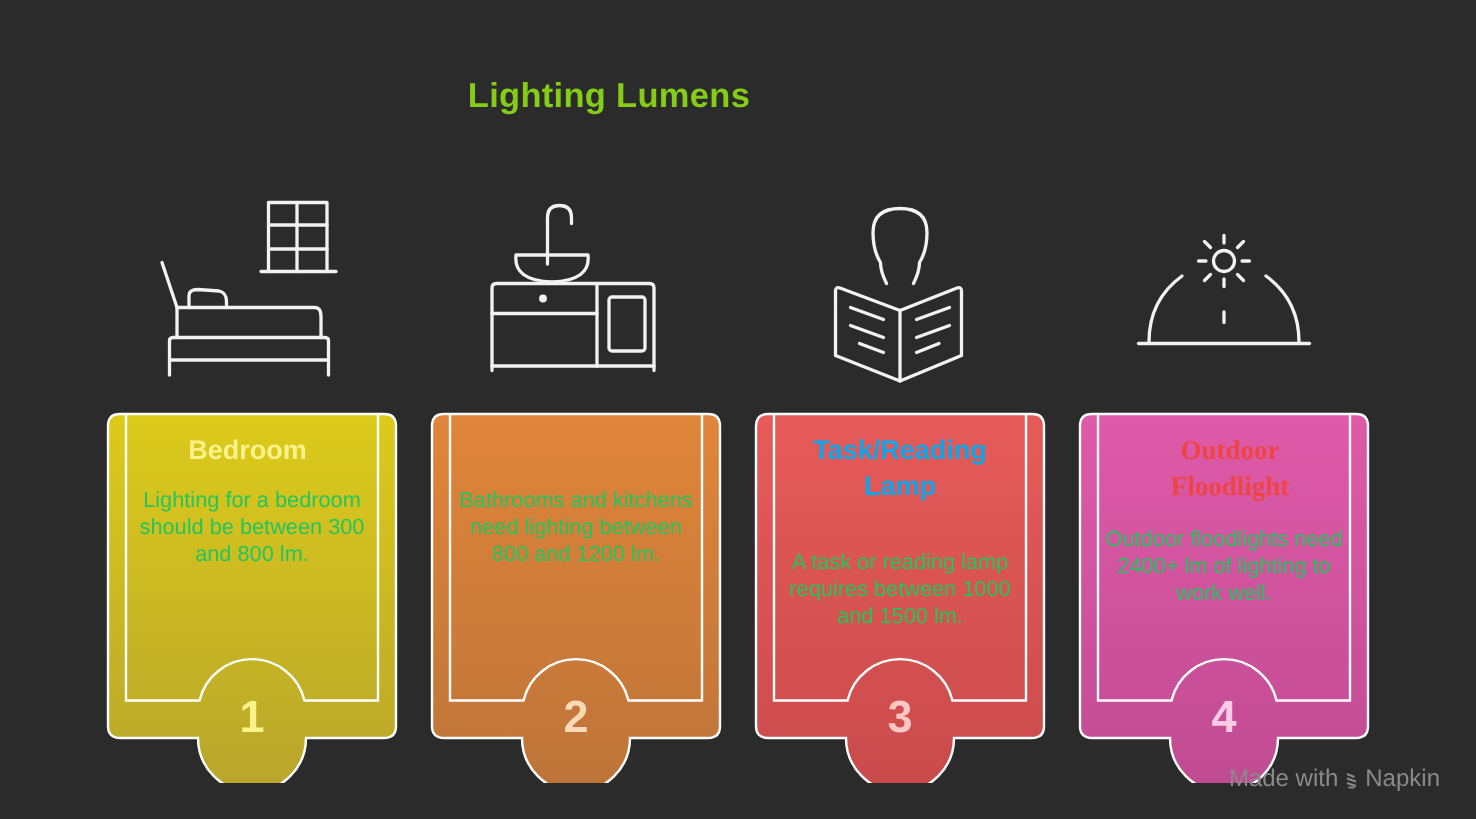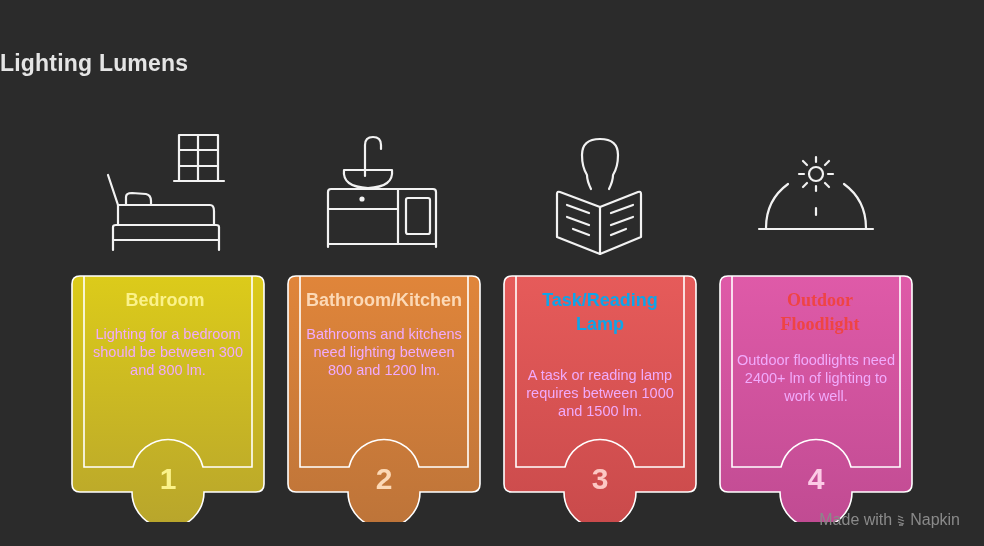--- a/index.html
+++ b/index.html
@@ -1,34 +1,34 @@
 <!DOCTYPE html>
 <html><head>
 <meta charset="utf-8">
 <style>
   html, body { margin:0; padding:0; }
   body {
     width:984px; height:546px; background:#2b2b2b; overflow:hidden;
     font-family:"Liberation Sans", sans-serif; position:relative;
   }
   .title {
-    position:absolute; top:50px; left:0; width:812px; text-align:left;
-    color:#e5e5e5; font-weight:bold; font-size:23px; letter-spacing:0.2px;
+    position:absolute; top:50px; left:0; width:812px; text-align:center;
+    color:#84cc16; font-weight:bold; font-size:23px; letter-spacing:0.2px;
   }
   .icon { position:absolute; top:125px; width:160px; height:135px; }
   .icon svg { width:100%; height:100%; }
   .card { position:absolute; top:270px; width:196px; height:252px; }
   .card svg.shape { position:absolute; left:0; top:0; width:196px; height:252px; }
   .card .ctitle {
     position:absolute; left:10px; right:16px; top:18px; text-align:center;
     font-weight:bold; font-size:18px; line-height:24px;
   }
   .card .cdesc {
     position:absolute; left:22px; right:22px; text-align:center;
-    color:#f0abfc; font-size:14.5px; line-height:18px;
+    color:#22c55e; font-size:14.5px; line-height:18px;
   }
   .card .cnum {
     position:absolute; left:0; width:196px; top:192px; text-align:center;
     font-weight:bold; font-size:30px;
   }
   .credit {
     position:absolute; right:24px; top:511px; color:#8a8a8a; font-size:16px;
     display:flex; align-items:center; gap:4px;
   }
   .credit svg { width:10px; height:11px; }
@@ -121,21 +121,20 @@
   <svg class="shape" viewBox="0 0 196 252">
     <defs>
       <linearGradient id="g2" x1="0" y1="0" x2="0" y2="1">
         <stop offset="0" stop-color="#e0853a"></stop>
           <stop offset="1" stop-color="#bd7439"></stop>
       </linearGradient>
     </defs>
     <path d="M2 14 Q2 6 10 6 H186 Q194 6 194 14 V214 Q194 222 186 222 H134 A36 36 0 0 1 62 222 H10 Q2 222 2 214 Z" fill="url(#g2)" stroke="#ffffff" stroke-width="1.6"></path>
     <path d="M14 6 V197 H63 A36 36 0 0 1 133 197 H182 V6" fill="none" stroke="#ffffff" stroke-width="1.6"></path>
   </svg>
-  <div class="ctitle" style="color:#fcd9b6; left:2px; right:2px;">Bathroom/Kitchen</div>
   <div class="cdesc" style="top:55px; left:16px; right:16px;">Bathrooms and kitchens need lighting between 800 and 1200 lm.</div>
   <div class="cnum" style="color:#fcd9b6;">2</div>
 </div>
 
 <div class="card" style="left:502px;">
   <svg class="shape" viewBox="0 0 196 252">
     <defs>
       <linearGradient id="g3" x1="0" y1="0" x2="0" y2="1">
         <stop offset="0" stop-color="#e65b5a"></stop>
           <stop offset="1" stop-color="#c94a4b"></stop>

